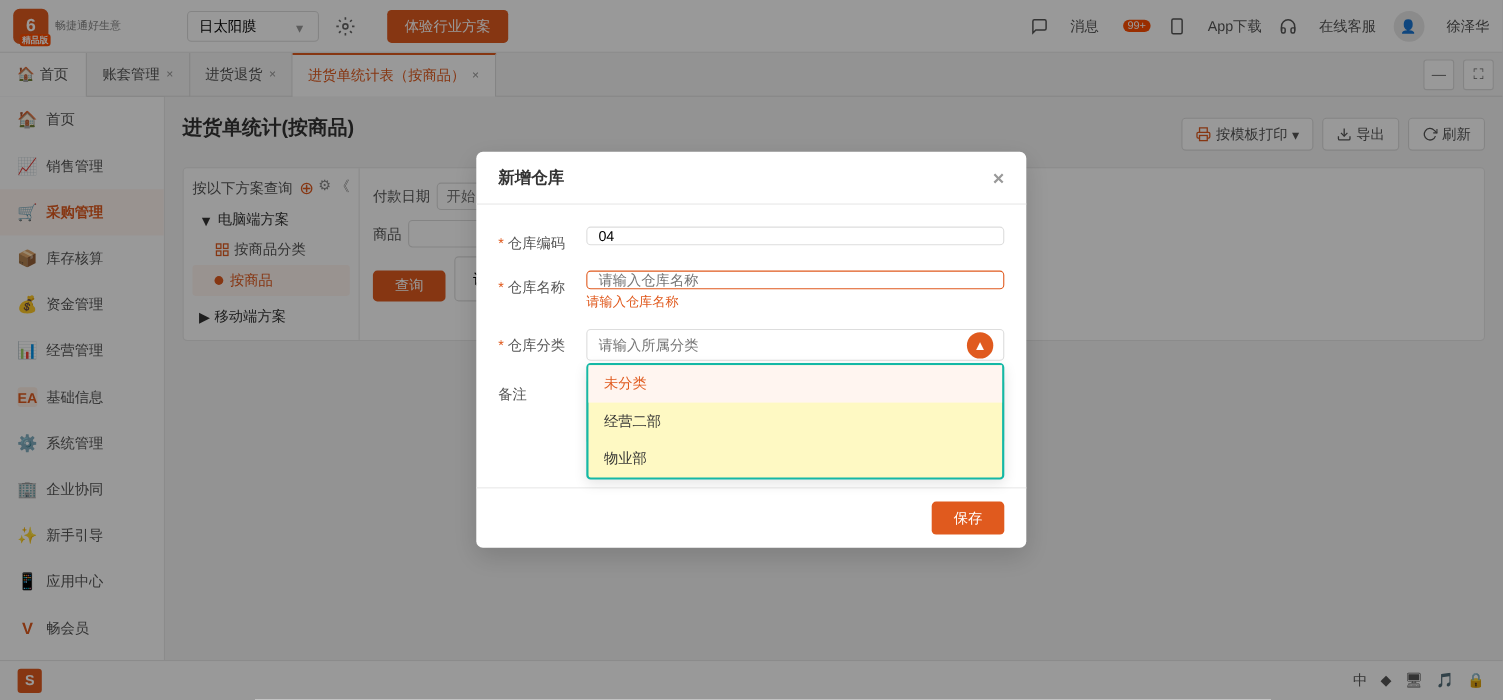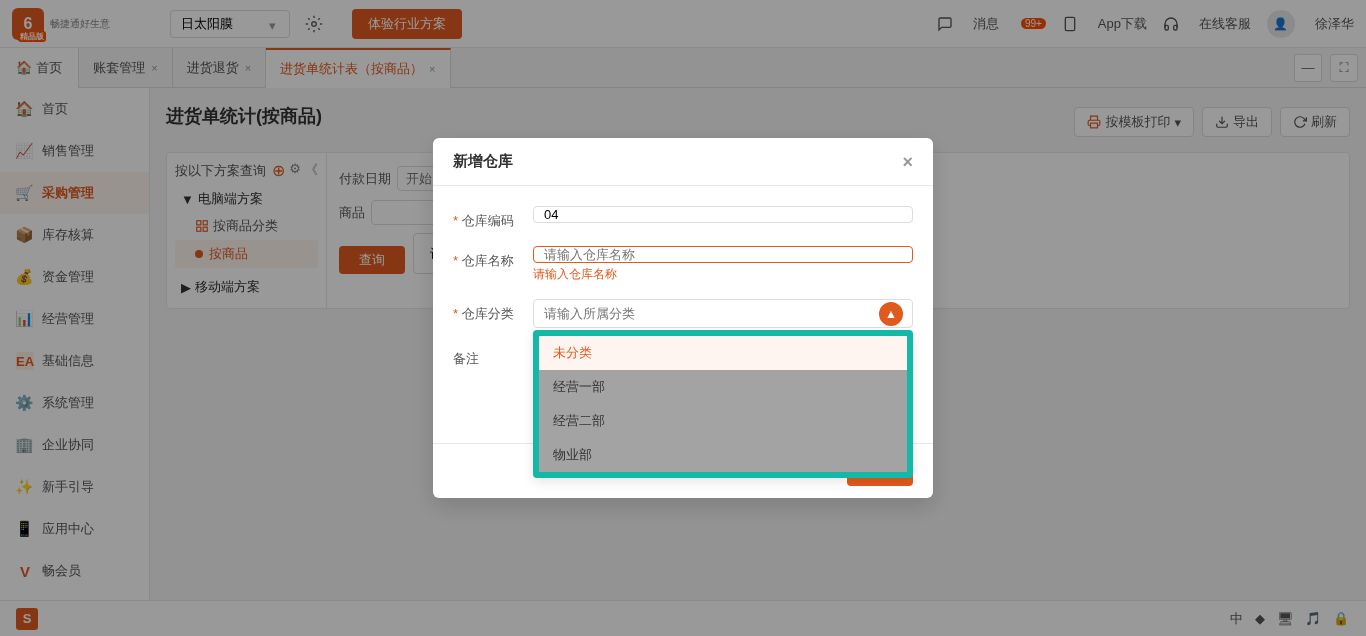--- a/index.html
+++ b/index.html
@@ -383,22 +383,22 @@
       display: flex; align-items: center; justify-content: center;
       color: #fff;
       font-size: 12px;
       cursor: pointer;
     }
     .category-dropdown {
       position: absolute;
       top: calc(100% + 2px);
       left: 0;
       right: 0;
-      background: #a3a3a3;
-      border: 6px solid #14b8a6;
+      background: #fef9c3;
+      border: 2px solid #14b8a6;
       border-radius: 4px;
       box-shadow: 0 4px 12px rgba(0,0,0,0.1);
       z-index: 200;
     }
     .category-option {
       padding: 8px 14px;
       cursor: pointer;
       font-size: 13px;
       color: #333;
     }
@@ -709,21 +709,20 @@
       </div>
 
       <div class="form-row">
         <div class="form-label required">仓库分类</div>
         <div class="form-control">
           <div class="category-select-wrapper">
             <input class="category-select-input" type="text" placeholder="请输入所属分类" style="">
             <div class="category-select-arrow">▲</div>
             <div class="category-dropdown">
               <div class="category-option selected">未分类</div>
-              <div class="category-option">经营一部</div>
               <div class="category-option">经营二部</div>
               <div class="category-option">物业部</div>
             </div>
           </div>
         </div>
       </div>
 
       <div class="form-row">
         <div class="form-label">备注</div>
         <div class="form-control">

